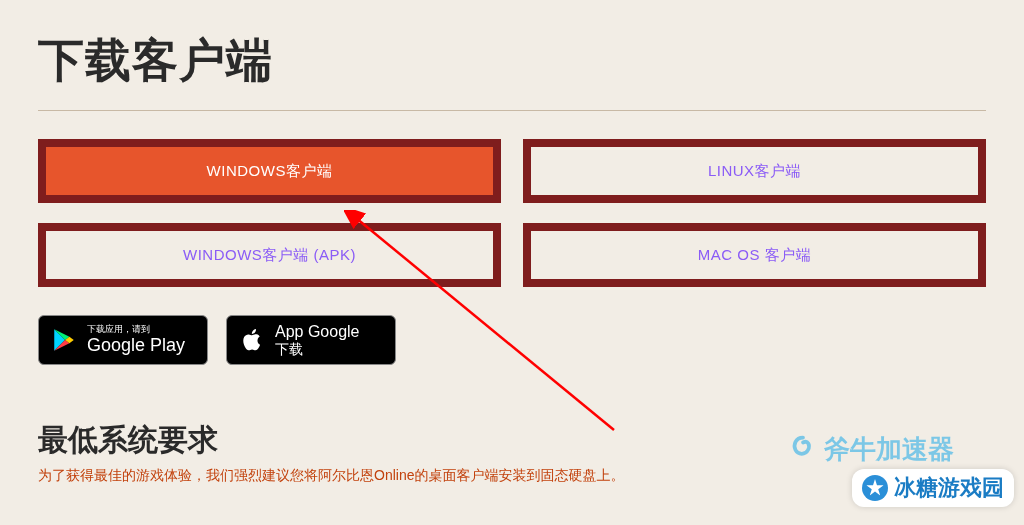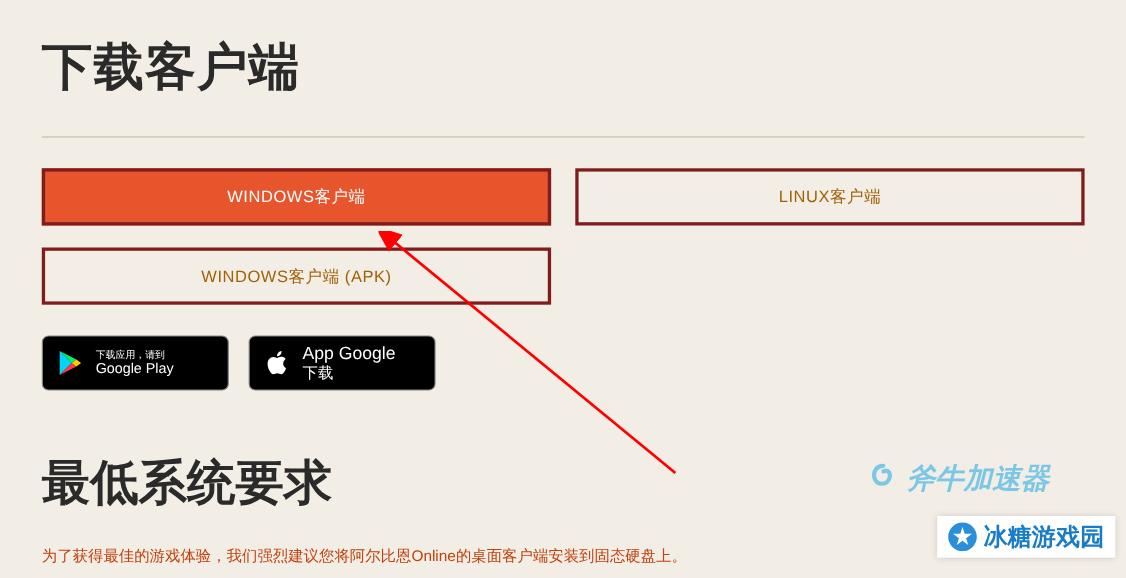--- a/index.html
+++ b/index.html
@@ -11,52 +11,52 @@
   overflow: hidden;
   position: relative;
 }
 .container {
   padding: 30px 38px 0 38px;
 }
 .page-title {
   font-size: 46px;
   font-weight: 700;
   color: #2a2a2a;
-  margin-bottom: 32px;
+  margin-bottom: 18px;
   letter-spacing: 1px;
 }
 .divider {
   border: none;
   border-top: 1px solid #c8b9a5;
   margin-bottom: 28px;
 }
 .download-grid {
   display: grid;
   grid-template-columns: 1fr 1fr;
   gap: 20px 22px;
   margin-bottom: 28px;
 }
 .dl-btn {
-  height: 52px;
+  height: 64px;
   display: flex;
   align-items: center;
   justify-content: center;
   font-size: 15px;
   font-weight: 500;
   cursor: pointer;
-  border: 3px solid #7f1d1d;
+  border: 8px solid #7f1d1d;
   letter-spacing: 0.5px;
 }
 .dl-btn.primary {
   background: #e7552c;
   color: #ffffff;
 }
 .dl-btn.outline {
   background: transparent;
-  color: #a16207;
+  color: #8b5cf6;
   align-items: center;
 }
 .store-row {
   display: flex;
   gap: 18px;
   margin-bottom: 55px;
 }
 .store-badge {
   width: 170px;
   height: 50px;
@@ -77,59 +77,58 @@
 .store-badge .text-block {
   display: flex;
   flex-direction: column;
   line-height: 1.15;
 }
 .store-badge .top-line {
   font-size: 9px;
   color: #ffffff;
 }
 .store-badge .main-line {
-  font-size: 13px;
+  font-size: 18px;
   font-weight: 500;
   color: #ffffff;
 }
 .section-title {
-  font-size: 44px;
+  font-size: 30px;
   font-weight: 700;
   color: #2a2a2a;
-  margin-bottom: 28px;
+  margin-bottom: 6px;
 }
 .section-desc {
   font-size: 14px;
   color: #c2410c;
 }
 .arrow-annotation {
   position: absolute;
   left: 344px;
   top: 210px;
   pointer-events: none;
 }
 .watermark-1 {
   position: absolute;
   right: 70px;
-  bottom: 72px;
+  bottom: 58px;
   font-size: 26px;
   font-weight: 700;
-  font-style: italic;
   color: #3eb4e8;
   opacity: 0.65;
   display: flex;
   align-items: center;
   gap: 6px;
 }
 .watermark-2 {
   position: absolute;
   right: 10px;
   bottom: 18px;
   background: #ffffff;
-  border-radius: 0;
+  border-radius: 12px;
   box-shadow: 0 0 6px rgba(0,0,0,0.15);
   padding: 4px 10px;
   display: flex;
   align-items: center;
   gap: 6px;
   font-size: 22px;
   font-weight: 700;
   color: #1a7cc4;
 }
 .wm2-icon {
@@ -157,20 +156,23 @@
 
   <div class="download-grid">
     <div class="dl-btn primary">
       <span>WINDOWS客户端</span>
     </div>
     <div class="dl-btn outline">
       <span>LINUX客户端</span>
     </div>
     <div class="dl-btn outline">
       <span>WINDOWS客户端 (APK)</span>
+    </div>
+    <div class="dl-btn outline">
+      <span>MAC OS 客户端</span>
     </div>
   </div>
 
   <div class="store-row">
     <div class="store-badge">
       <span class="icon">
         <svg viewBox="0 0 24 24" width="26" height="26">
           <path d="M3 2 L3 22 L13 12 Z" fill="#00d4ff"></path>
           <path d="M3 2 L17 9 L13 12 Z" fill="#00f076"></path>
           <path d="M3 22 L17 15 L13 12 Z" fill="#ff3a44"></path>

